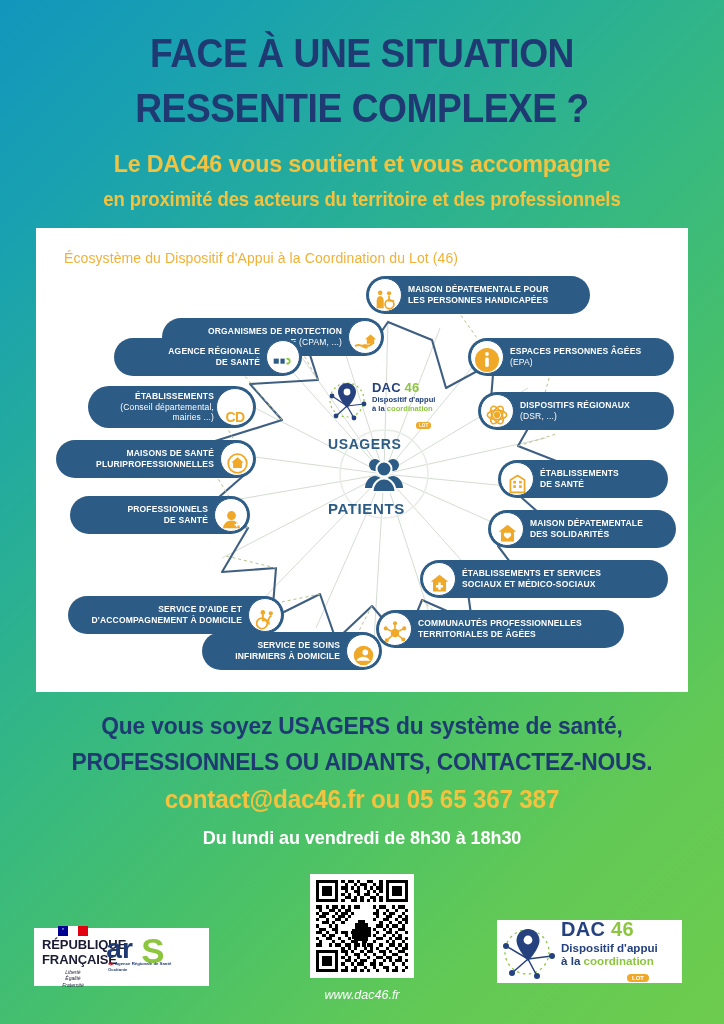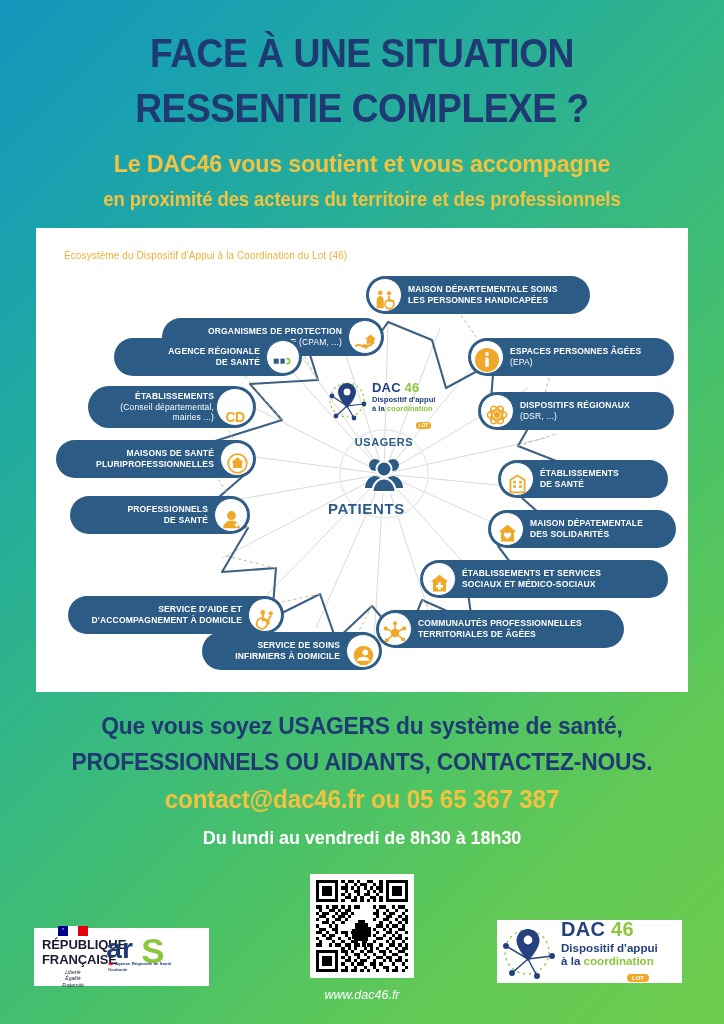--- a/index.html
+++ b/index.html
@@ -76,21 +76,21 @@
     top: 228px;
     width: 652px;
     height: 464px;
     background: #ffffff;
   }
   .card-title {
     position: absolute;
     left: 28px;
     top: 22px;
     color: #f0b135;
-    font-size: 10px;
+    font-size: 14px;
     font-weight: 400;
     letter-spacing: 0.1px;
   }
 
   
   .diagram {
     position: absolute;
     left: 0;
     top: 0;
     width: 652px;
@@ -143,23 +143,22 @@
     font-size: 14px;
     letter-spacing: -0.5px;
   }
 
   
   .center-usagers {
     position: absolute;
     left: 292px;
     top: 208px;
     width: 112px;
-    text-align: center;
     color: #2c5b86;
-    font-size: 11px;
+    font-size: 14px;
     font-weight: 700;
     letter-spacing: 0.6px;
   }
   .center-patients {
     position: absolute;
     left: 292px;
     top: 272px;
     width: 112px;
     text-align: left;
     color: #2c5b86;
@@ -583,21 +582,21 @@
           <svg viewBox="0 0 26 26" width="23" height="23">
             <circle cx="13" cy="13" r="11" fill="#f0a828"></circle>
             <circle cx="15" cy="9.5" r="3.2" fill="#ffffff"></circle>
             <path d="M5 19c2-4 7-5.5 11-4 2 .8 3.6 2.2 4.4 4z" fill="#ffffff"></path>
           </svg>
         </div>
       </div>
 
       <div class="pill icon-left two" style="left:330px; top:48px; width:224px;">
         <div class="txt">
-          <div>MAISON DÉPARTEMENTALE SOINS</div>
+          <div>MAISON DÉPATEMENTALE POUR</div>
           <div>LES PERSONNES HANDICAPÉES</div>
         </div>
         <div class="badge">
           <svg viewBox="0 0 26 26" width="23" height="23">
             <circle cx="7" cy="5.5" r="2.6" fill="#f0a828"></circle>
             <path d="M7 9c-2.5 0-4 2.5-4 6v8h8v-8c0-3.5-1.5-6-4-6z" fill="#f0a828"></path>
             <circle cx="17" cy="6" r="2.4" fill="#f0a828"></circle>
             <path d="M17 9.5v5h5" fill="none" stroke="#f0a828" stroke-width="2" stroke-linecap="round"></path>
             <circle cx="17.5" cy="18.5" r="5" fill="none" stroke="#f0a828" stroke-width="2"></circle>
           </svg>

